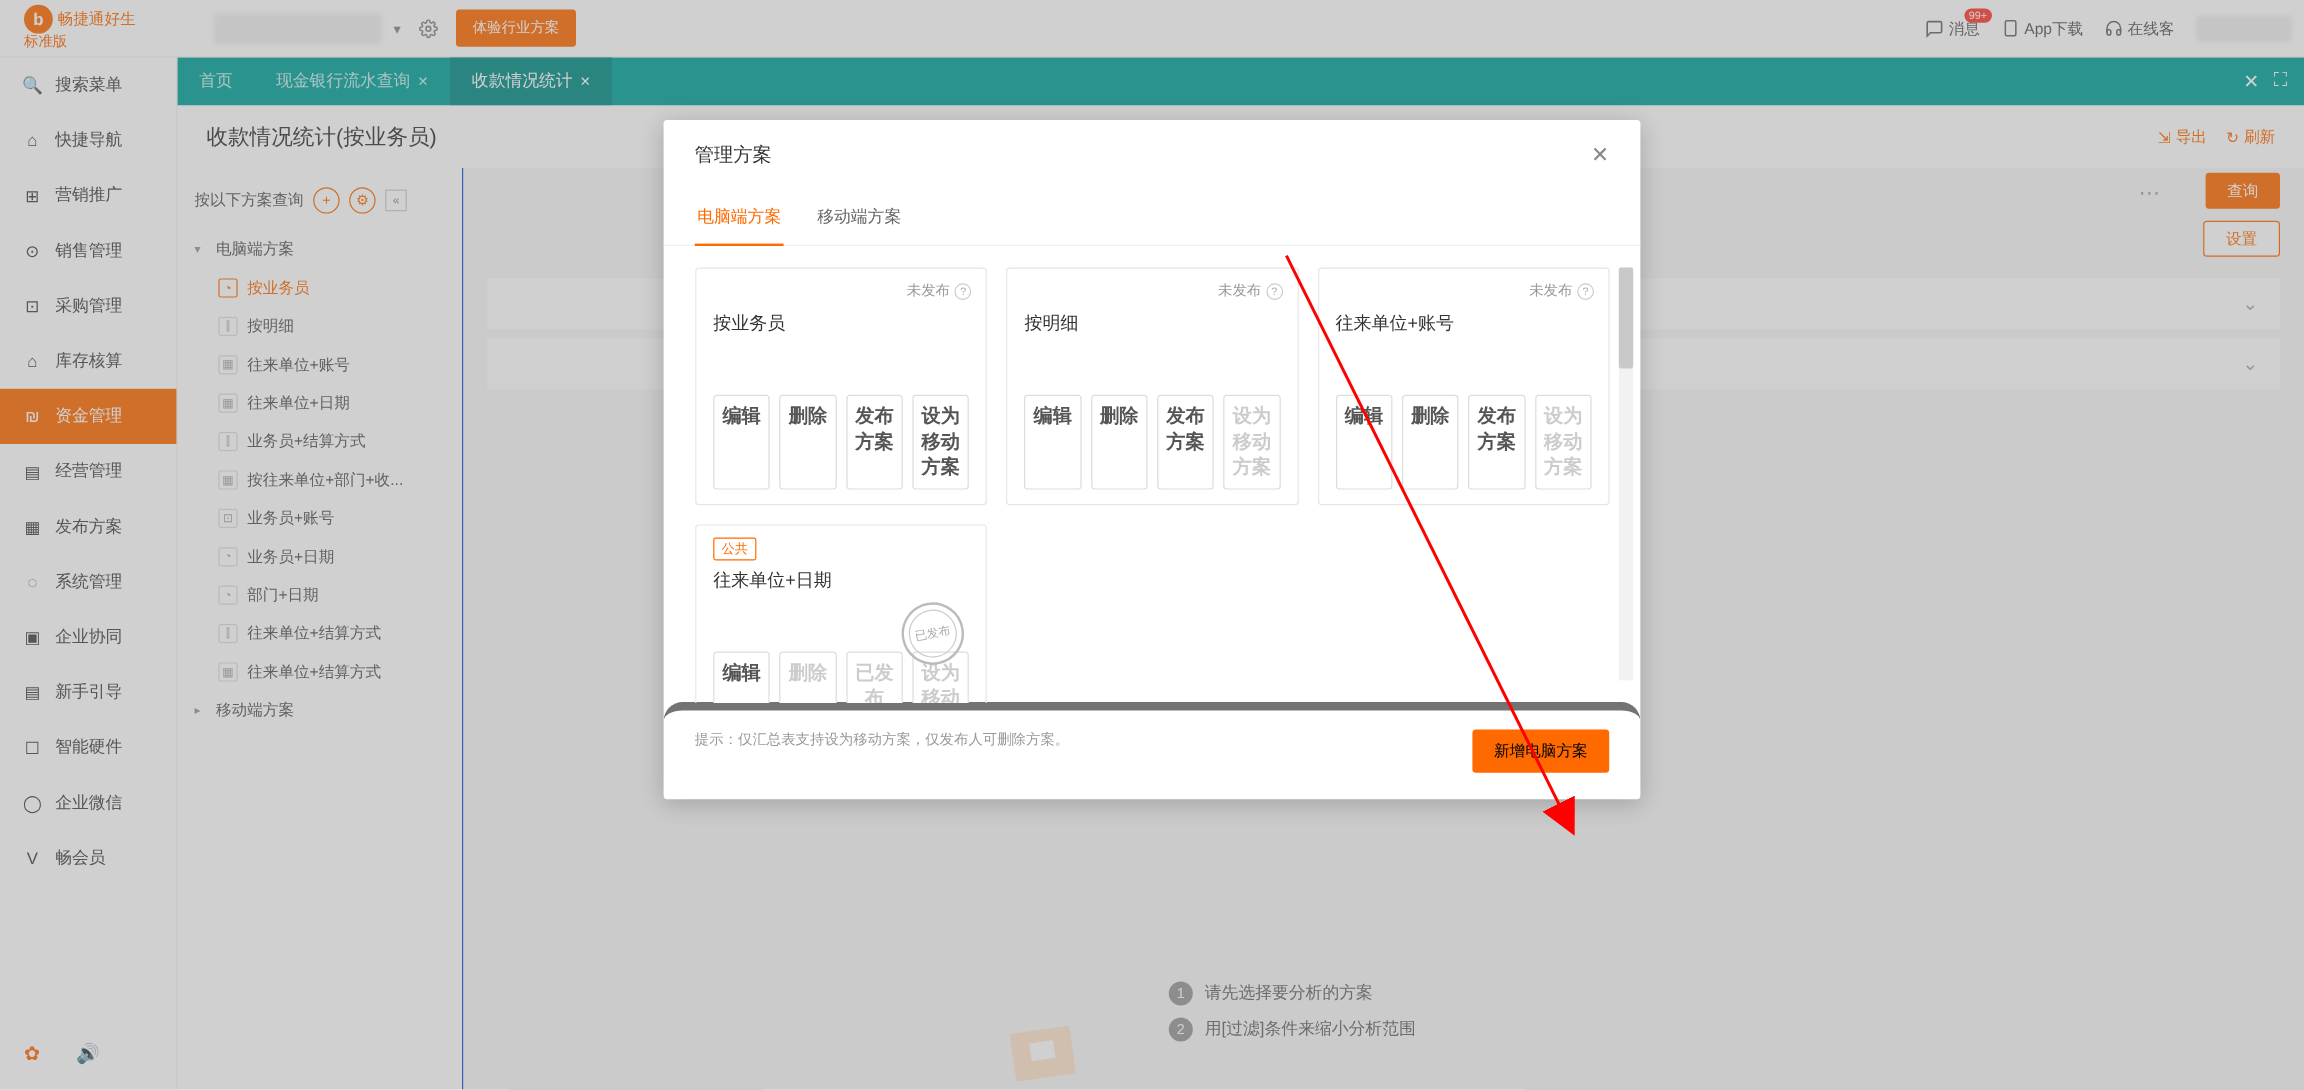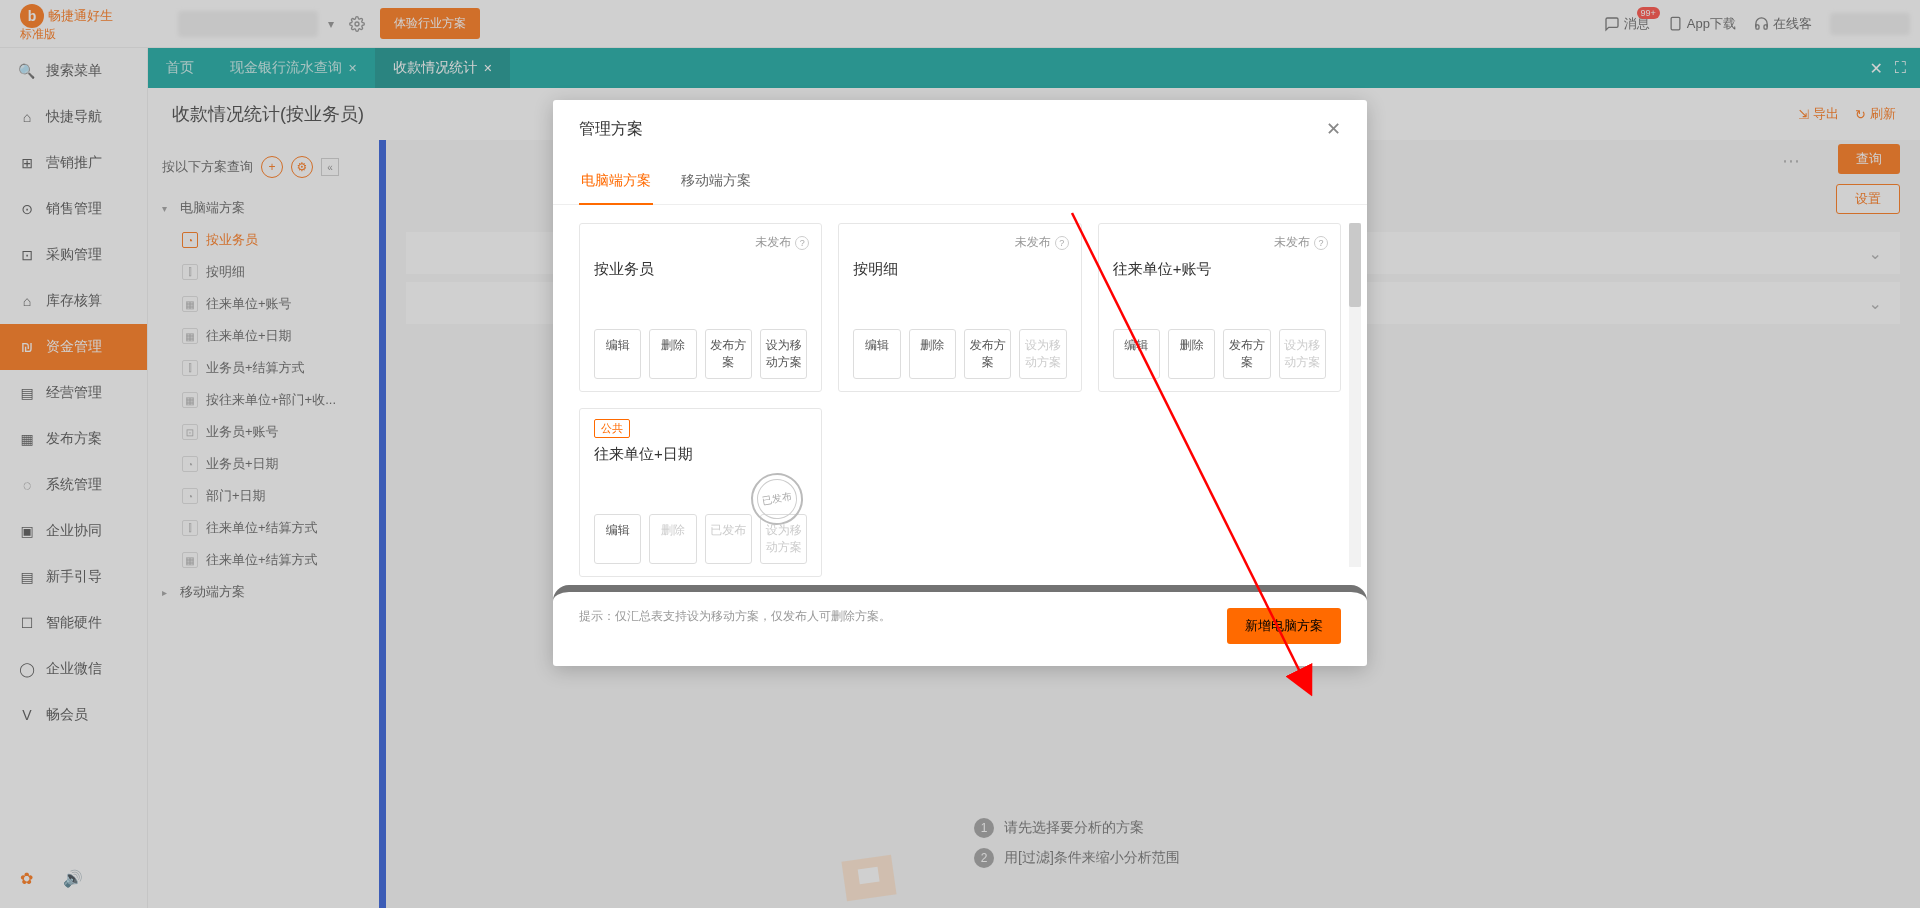--- a/index.html
+++ b/index.html
@@ -36,21 +36,21 @@
     .tabbar-right { margin-left: auto; display: flex; gap: 12px; padding-right: 14px; color: #fff; }
     
     
     .page-area { position: absolute; top: 88px; left: 148px; right: 0; bottom: 0; background: #f7f7f7; }
     .page-header { height: 52px; display: flex; align-items: center; padding: 0 24px; background: #fff; }
     .page-title { font-size: 18px; color: #333; }
     .page-header-right { margin-left: auto; display: flex; align-items: center; gap: 16px; }
     .link-orange { color: #ff6a00; font-size: 13px; display: flex; align-items: center; gap: 4px; cursor: pointer; }
     
     
-    .query-panel { position: absolute; top: 52px; left: 0; width: 238px; bottom: 0; background: #fff; border-right: 7px solid #1d4ed8; padding: 12px 0; }
+    .query-panel { position: absolute; top: 52px; left: 0; width: 238px; bottom: 0; background: #fff; border-right: 1px solid #1d4ed8; padding: 12px 0; }
     .query-header { display: flex; align-items: center; padding: 4px 14px 14px; font-size: 13px; color: #555; gap: 8px; }
     .query-icon-btn { width: 22px; height: 22px; border: 1px solid #ff6a00; border-radius: 50%; color: #ff6a00; display: flex; align-items: center; justify-content: center; font-size: 12px; cursor: pointer; }
     .query-collapse { width: 18px; height: 18px; border:1px solid #ccc; display:flex;align-items:center;justify-content:center;font-size:10px;color:#888;cursor:pointer; }
     .tree-node { padding: 7px 14px; font-size: 13px; color: #555; display: flex; align-items: center; gap: 8px; cursor: pointer; }
     .tree-node.l1 { font-weight: 400; }
     .tree-node.l2 { padding-left: 34px; }
     .tree-node.selected { color: #ff6a00; }
     .tree-arrow { font-size: 10px; color: #999; width: 10px; }
     .tree-bullet { width: 16px; height: 16px; display: inline-flex; align-items: center; justify-content: center; font-size: 10px; color: #aaa; border:1px solid #ddd; border-radius: 2px; }
     .tree-bullet.selected { color: #ff6a00; border-color:#ff6a00; }
@@ -80,21 +80,21 @@
     .modal-close { margin-left: auto; font-size: 18px; color: #888; cursor: pointer; }
     .modal-tabs { display: flex; padding: 6px 26px 0; border-bottom: 1px solid #eee; gap: 26px; }
     .modal-tab { padding: 8px 2px 13px; font-size: 14px; color: #666; cursor: pointer; }
     .modal-tab.active { color: #ff6a00; border-bottom: 2px solid #ff6a00; margin-bottom:-1px; }
     .modal-body { padding: 18px 26px; display: grid; grid-template-columns: 1fr 1fr 1fr; gap: 16px; max-height: 380px; overflow-y: auto; position: relative; }
     .card { border: 1px solid #e6e6e6; border-radius: 3px; padding: 12px 14px; position: relative; }
     .card-status { position: absolute; top: 10px; right: 12px; font-size: 12px; color: #999; display: flex; align-items: center; gap: 4px; }
     .card-status .q { width:14px;height:14px;border:1px solid #ccc;border-radius:50%;display:inline-flex;align-items:center;justify-content:center;font-size:9px;color:#aaa; }
     .card-title { font-size: 15px; color: #333; margin-top: 24px; margin-bottom: 50px; }
     .card-actions { display: flex; gap: 8px; }
-    .card-btn { flex: 1; border: 1px solid #ddd; background: #fff; padding: 7px 0; font-size: 12px; color: #555; border-radius: 3px; cursor: pointer; text-align: center; }
+    .card-btn { flex: 1; border: 1px solid #ddd; background: #fff; padding: 7px 0; font-size: 16px; color: #555; border-radius: 3px; cursor: pointer; text-align: center; font-weight: bold; }
     .card-btn.disabled { color: #ccc; cursor: not-allowed; }
     .badge-public { display: inline-block; border: 1px solid #ff6a00; color: #ff6a00; font-size: 11px; padding: 1px 6px; border-radius: 2px; position: absolute; top: 10px; left: 14px; }
     .stamp { position: absolute; top: 64px; right: 18px; width: 52px; height: 52px; border: 2px solid #bbb; border-radius: 50%; display: flex; align-items: center; justify-content: center; color: #aaa; font-size: 10px; transform: rotate(-10deg); }
     .stamp::after { content:''; position:absolute; inset:4px; border:1px solid #ccc; border-radius:50%; }
     .modal-footer { padding: 16px 26px 22px; display: flex; align-items: flex-start; border-top: 7px solid #737373; border-radius: 16px; }
     .footer-hint { font-size: 12px; color: #999; }
     .btn-add { margin-left: auto; background: #ff6a00; color:#000000; border:none; padding: 9px 18px; font-size:13px; border-radius:3px; cursor:pointer; }
     
     
     .modal-scroll-track { position: absolute; right: 6px; top: 18px; bottom: 18px; width: 12px; background: #f2f2f2; }

